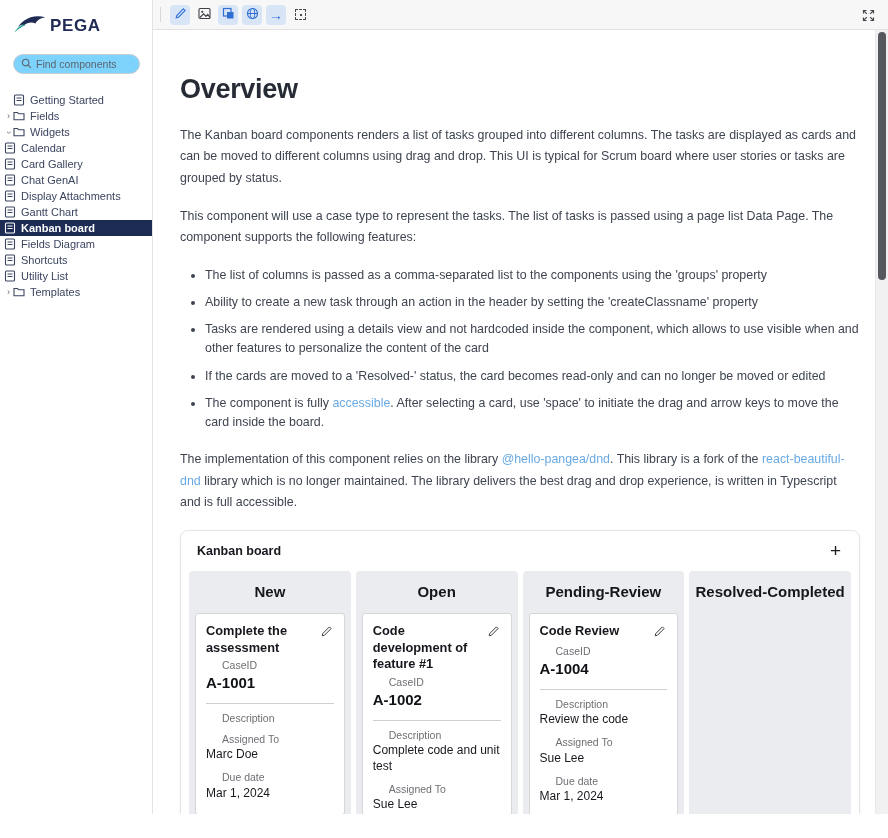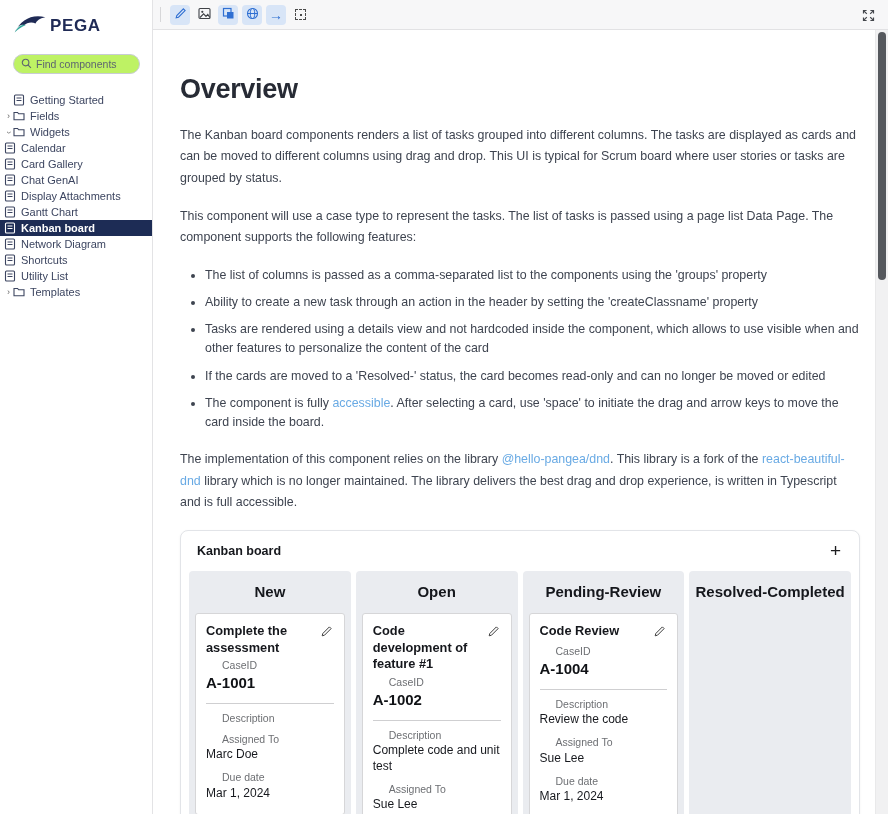--- a/index.html
+++ b/index.html
@@ -6,21 +6,21 @@
   html,body { background:#fff; }
   .app {
     width:888px; height:814px; display:flex; position:relative; overflow:hidden;
     font-family:"Liberation Sans", sans-serif; background:#fff; color:#222;
   }
   
   .sidebar { flex:0 0 153px; width:153px; border-right:1px solid #e3e3e5; background:#fff; padding-top:8px; }
   .logo { display:flex; align-items:center; gap:3px; padding:4px 0 8px 13px; cursor:pointer; }
   .logo-text { font-size:17px; font-weight:800; letter-spacing:.6px; color:#1f2a55; }
   .search { margin:6px 12px 16px 13px; border:1px solid #c8ccd4; border-radius:10px; height:20px;
-            display:flex; align-items:center; padding:0 7px; gap:4px; background:#bef264; }
+            display:flex; align-items:center; padding:0 7px; gap:4px; background:#7dd3fc; }
   .search input { border:none; outline:none; flex:1; min-width:0; font-size:10.5px; color:#333;
                   font-family:"Liberation Sans", sans-serif; background:transparent; }
   .search input::placeholder { color:#5d6570; }
   .nav { padding-top:2px; }
   .nrow { display:flex; align-items:center; height:16px; font-size:11px; color:#3c4560;
           cursor:pointer; padding-left:4px; white-space:nowrap; }
   .nrow .chev { width:9px; font-size:9px; color:#666; line-height:1; flex:0 0 9px; text-align:center; }
   .nrow .chev.down { transform:rotate(90deg); }
   .nrow .nicon { width:12px; height:12px; margin-right:5px; flex:0 0 12px; }
   .nrow.child { }
@@ -187,21 +187,21 @@
         <span>Kanban board</span>
       </div>
       <div class="nrow child">
         <span class="nicon">
           <svg width="12" height="12" viewBox="0 0 12 12">
               <rect x="1.5" y="1" width="9" height="10" rx="1" fill="none" stroke="#3c4560" stroke-width="1.1"></rect>
               <line x1="3.5" y1="4" x2="8.5" y2="4" stroke="#3c4560" stroke-width="1"></line>
               <line x1="3.5" y1="6.5" x2="8.5" y2="6.5" stroke="#3c4560" stroke-width="1"></line>
             </svg>
         </span>
-        <span>Network Diagram</span>
+        <span>Fields Diagram</span>
       </div>
       <div class="nrow child">
         <span class="nicon">
           <svg width="12" height="12" viewBox="0 0 12 12">
               <rect x="1.5" y="1" width="9" height="10" rx="1" fill="none" stroke="#3c4560" stroke-width="1.1"></rect>
               <line x1="3.5" y1="4" x2="8.5" y2="4" stroke="#3c4560" stroke-width="1"></line>
               <line x1="3.5" y1="6.5" x2="8.5" y2="6.5" stroke="#3c4560" stroke-width="1"></line>
             </svg>
         </span>
         <span>Shortcuts</span>

